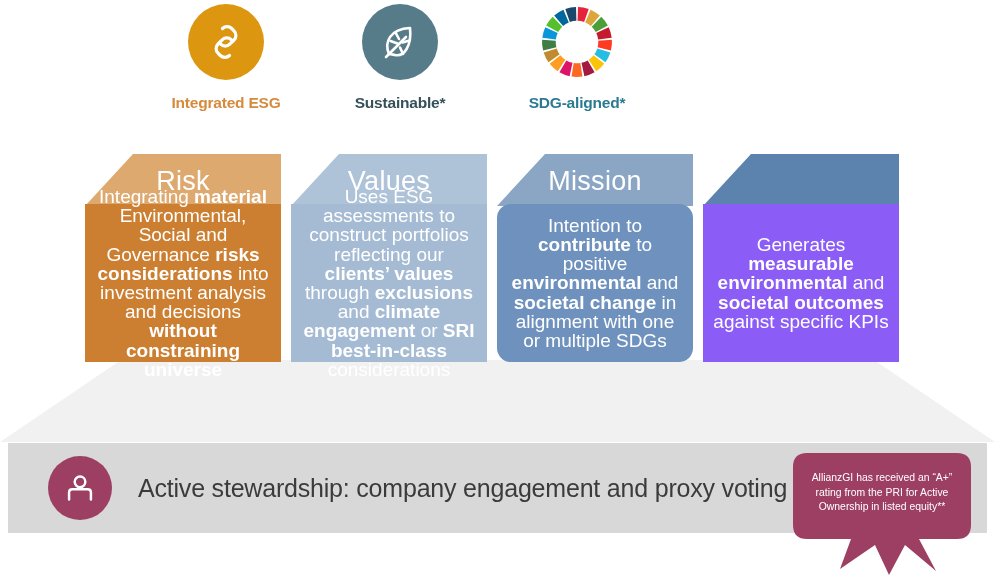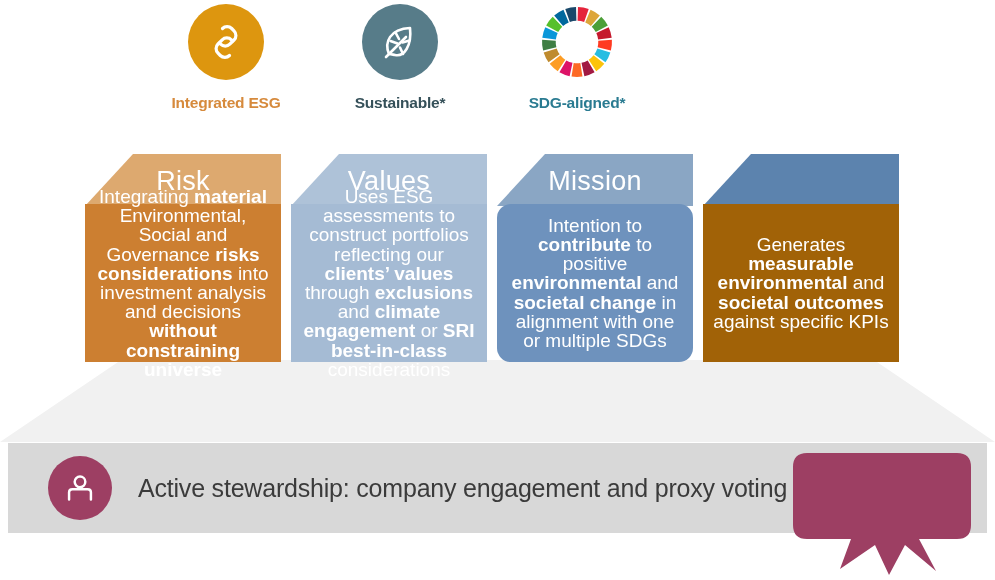--- a/index.html
+++ b/index.html
@@ -261,21 +261,21 @@
     <div class="col-top-label">Mission</div>
     <div class="col-body" style="background:#6E92BD;border-radius:14px;">
       <div class="col-text">Intention to <b>contribute</b> to positive <b>environmental</b> and <b>societal change</b> in alignment with one or multiple SDGs</div>
     </div>
   </div>
 
   <div class="col" style="left:703px;">
     <svg class="col-top" viewBox="0 0 196 56" preserveAspectRatio="none">
       <polygon points="48,2 196,2 196,54 0,54" fill="#5C83AE"></polygon>
     </svg>
-    <div class="col-body" style="background:#a16207;">
+    <div class="col-body" style="background:#8b5cf6;">
       <div class="col-text">Generates <b>measurable environmental</b> and <b>societal outcomes</b> against specific KPIs</div>
     </div>
   </div>
 </div>
 
 <div class="bottom-bar">
   <div class="steward-circle">
     <svg width="38" height="38" viewBox="0 0 40 40">
       <g fill="none" stroke="#ffffff" stroke-width="2.6" stroke-linecap="round" stroke-linejoin="round">
         <circle cx="20" cy="13.5" r="5.6"></circle>
@@ -285,13 +285,18 @@
   </div>
   <div class="steward-text">Active stewardship: company engagement and proxy voting</div>
 </div>
 
 <div class="badge">
   <svg width="178" height="122" viewBox="0 0 178 122">
     <path d="M14,0 L164,0 Q178,0 178,14 L178,72 Q178,86 164,86
              L126,86 L143,118 L112,92 L96,122 L82,92 L47,116 L58,86
              L14,86 Q0,86 0,72 L0,14 Q0,0 14,0 Z" fill="#9D3F63"></path>
   </svg>
+  <div class="badge-text">
+    <div>AllianzGI has received  an “A+”</div>
+    <div>rating from the  PRI for Active</div>
+    <div>Ownership in listed equity**</div>
+  </div>
 </div>
 
 </body></html>

